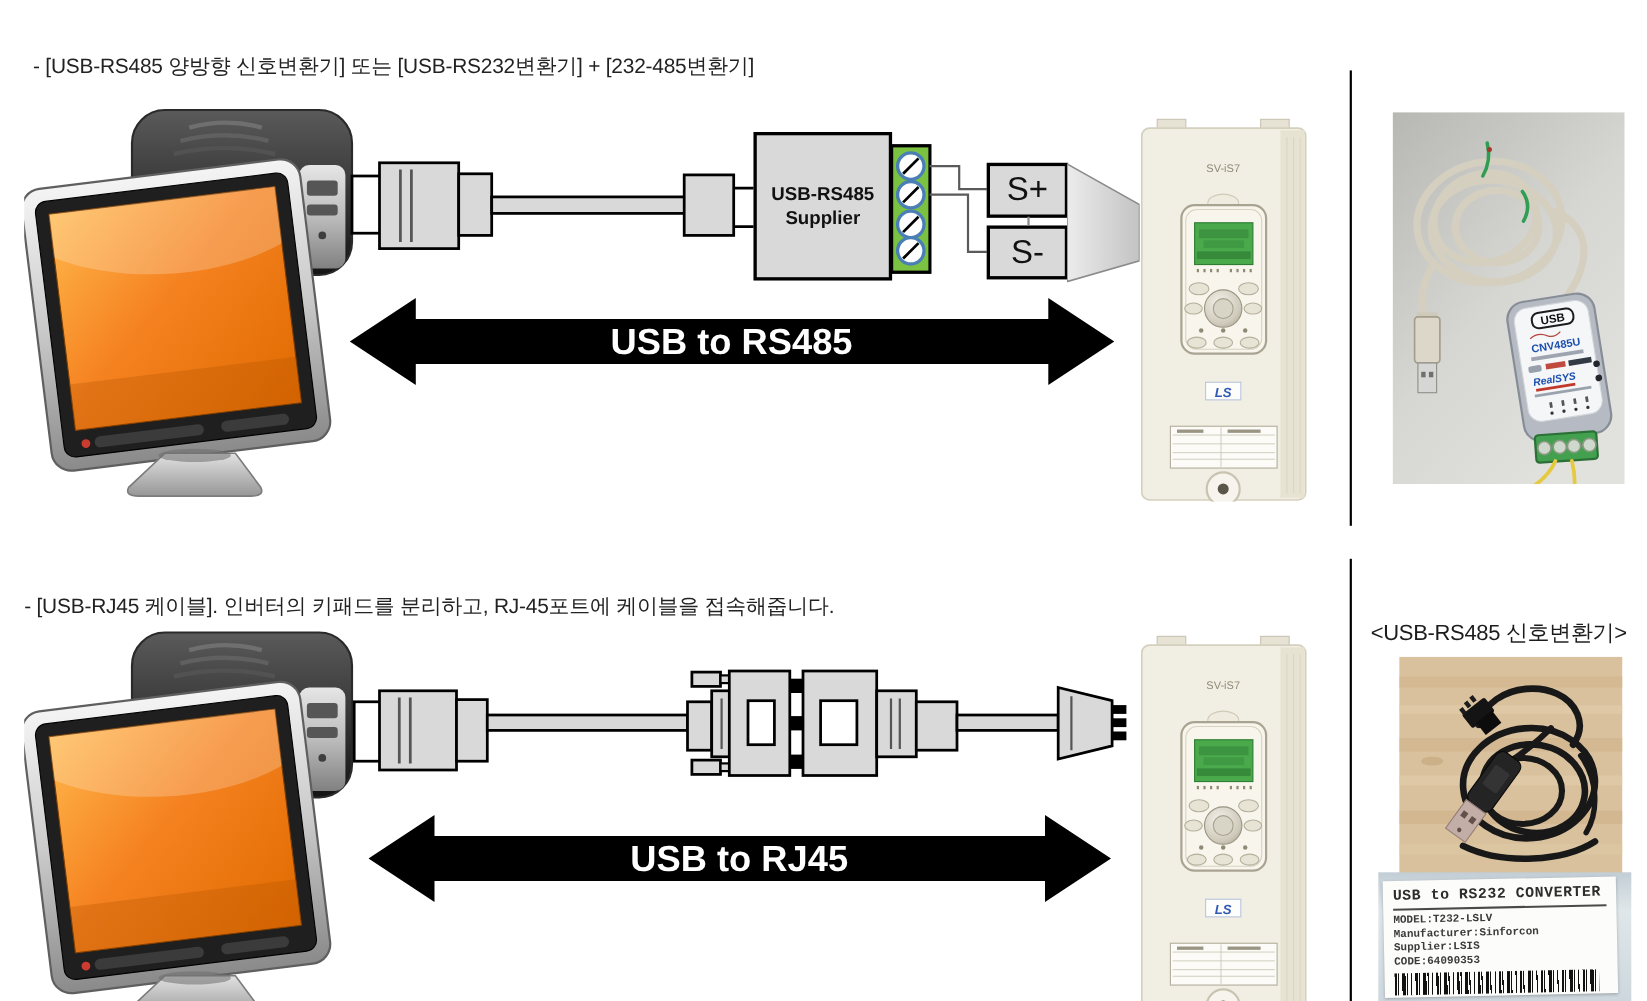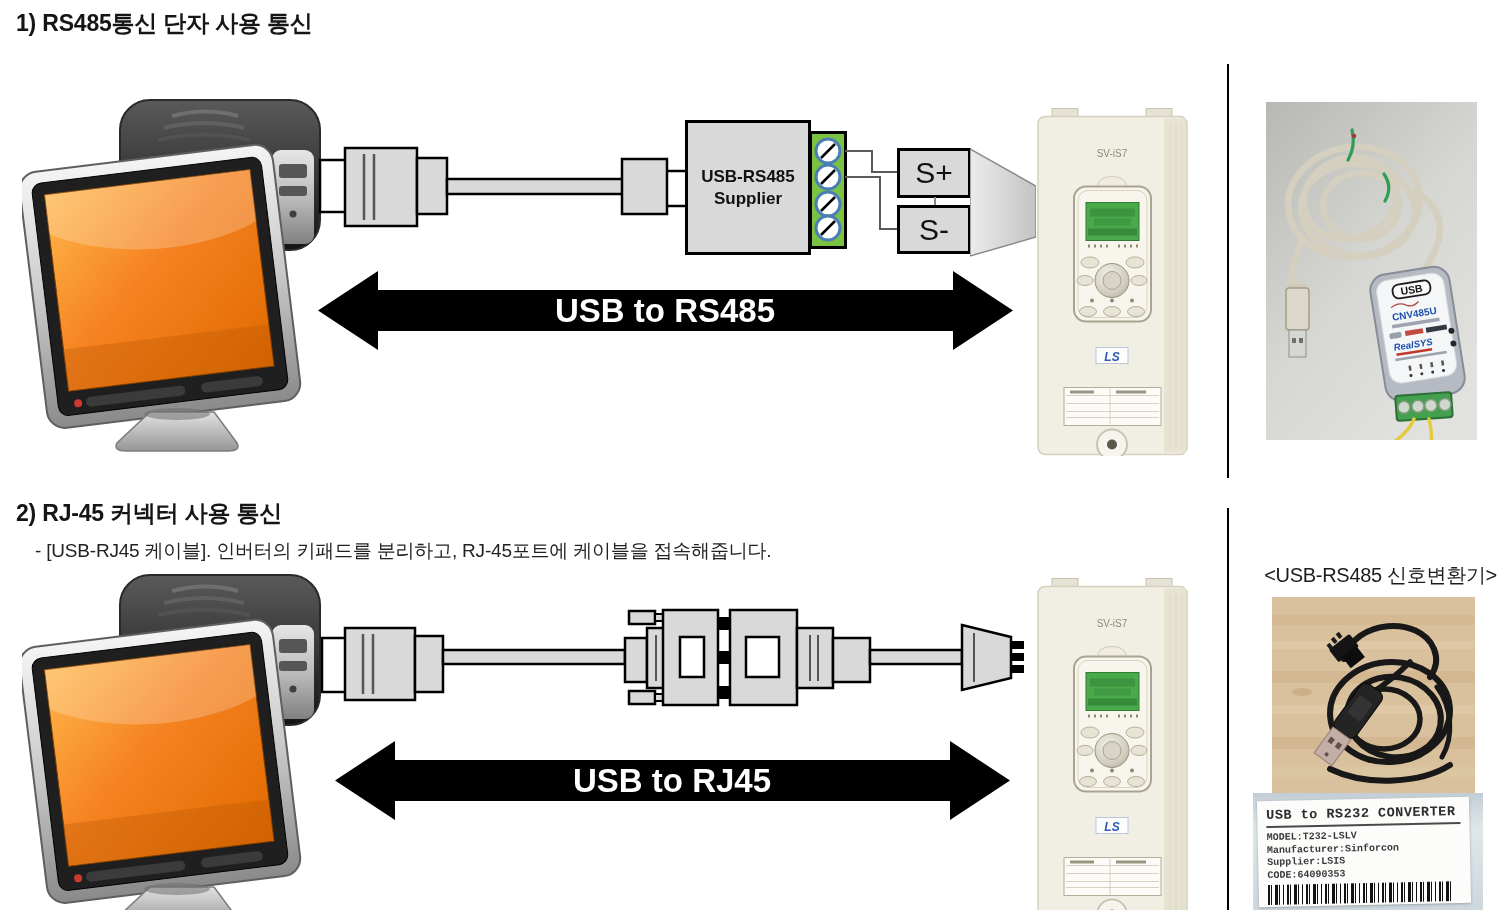--- a/index.html
+++ b/index.html
@@ -7,21 +7,21 @@
         font-family:"Liberation Sans","DejaVu Sans",sans-serif;color:#111;}
   .abs{position:absolute;}
   .sec-title{font-size:23px;font-weight:bold;color:#151515;letter-spacing:-0.2px;}
   .sec-bullet{font-size:19px;color:#222;letter-spacing:-0.2px;}
   .conv-box{background:#d9d9d9;border:3px solid #000;display:flex;flex-direction:column;
             align-items:center;justify-content:center;text-align:right;
             font-weight:bold;font-size:17px;line-height:22px;color:#111;}
   .sbox{background:#d9d9d9;border:3px solid #000;display:flex;align-items:center;justify-content:center;
         font-size:30px;color:#111;}
   .divider{background:#000;}
-  .caption{font-size:20px;color:#1c1c1c;text-align:right;letter-spacing:-0.3px;}
+  .caption{font-size:20px;color:#1c1c1c;text-align:center;letter-spacing:-0.3px;}
   .label-photo{background:linear-gradient(180deg,#c2cdd5 0%,#e0e7ea 30%,#cdd7dd 100%);overflow:hidden;}
   .label-card{position:absolute;left:5px;top:6px;width:212px;height:106px;background:#fcfcfa;
               transform:rotate(-1.2deg);box-shadow:0 1px 3px rgba(0,0,0,.25);
               padding:7px 9px 0 9px;box-sizing:border-box;}
   .label-title{font-family:"Liberation Mono","DejaVu Sans Mono",monospace;font-weight:bold;
                font-size:13.5px;color:#2d2d2d;letter-spacing:.5px;white-space:nowrap;}
   .label-rule{border:0;border-top:2px solid #4a4a4a;margin:3px 0 4px 0;}
   .label-line{font-family:"Liberation Mono","DejaVu Sans Mono",monospace;font-weight:bold;
               font-size:10px;color:#3a3a3a;line-height:12.5px;white-space:nowrap;}
   .barcode{margin-top:3px;height:20px;width:96%;
@@ -139,21 +139,21 @@
         <line x1="36" y1="313" x2="129" y2="313" stroke="#c5c0ae" stroke-width=".7"></line>
         <line x1="80" y1="284" x2="80" y2="320" stroke="#c5c0ae" stroke-width=".7"></line>
         <rect x="40" y="286" width="24" height="3" fill="#9a9582"></rect>
         <rect x="86" y="286" width="30" height="3" fill="#9a9582"></rect>
         <circle cx="82" cy="340" r="15" fill="#f6f4ec" stroke="#c9c4b2" stroke-width="2"></circle>
         <circle cx="82" cy="340" r="5" fill="#5a5648"></circle>
       </g>
     </defs>
   </svg>
 
-  <div class="abs sec-title" style="left:16px;top:8px;">1) RS485통신 단자 사용 통신</div>
+  <div class="abs sec-bullet" style="left:30px;top:47px;">- [USB-RS485 양방향 신호변환기] 또는 [USB-RS232변환기] + [232-485변환기]</div>
 
   <svg class="abs" style="left:22px;top:98px;" width="305" height="358" viewBox="0 0 305 358">
     <use href="#monitor-icon"></use>
   </svg>
 
   <svg class="abs" style="left:318px;top:140px;" width="370" height="95" viewBox="0 0 370 95">
     <rect x="2" y="20" width="33" height="52" fill="#ffffff" stroke="#000" stroke-width="2.5"></rect>
     <rect x="27" y="8" width="72" height="78" fill="#d9d9d9" stroke="#000" stroke-width="2.5"></rect>
     <line x1="46" y1="14" x2="46" y2="80" stroke="#555" stroke-width="2.5"></line>
     <line x1="56" y1="14" x2="56" y2="80" stroke="#555" stroke-width="2.5"></line>
@@ -274,22 +274,21 @@
       </g>
     </g>
     <g fill="none" stroke="#e5c93f" stroke-width="3.4" stroke-linecap="round">
       <path d="M148,317 C140,336 118,348 95,356 C76,362 64,370 62,378"></path>
       <path d="M163,317 C170,345 162,372 150,392 C141,407 138,420 141,433"></path>
     </g>
     <circle cx="62" cy="379" r="2" fill="#4a4a42"></circle>
       <circle cx="141" cy="330" r="0" fill="none"></circle>
   </svg>
 
-  <div class="abs sec-title" style="left:16px;top:498px;">2) RJ-45 커넥터 사용 통신</div>
-  <div class="abs sec-bullet" style="left:35px;top:538px;">- [USB-RJ45 케이블]. 인버터의 키패드를 분리하고, RJ-45포트에 케이블을 접속해줍니다.</div>
+  <div class="abs sec-bullet" style="left:22px;top:538px;">- [USB-RJ45 케이블]. 인버터의 키패드를 분리하고, RJ-45포트에 케이블을 접속해줍니다.</div>
 
   <svg class="abs" style="left:22px;top:573px;" width="305" height="358" viewBox="0 0 305 358">
     <use href="#monitor-icon"></use>
   </svg>
 
   <svg class="abs" style="left:318px;top:605px;" width="708" height="105" viewBox="0 0 708 105">
     <rect x="4" y="33" width="32" height="54" fill="#ffffff" stroke="#000" stroke-width="2.5"></rect>
     <rect x="27" y="23" width="70" height="72" fill="#d9d9d9" stroke="#000" stroke-width="2.5"></rect>
     <line x1="45" y1="29" x2="45" y2="89" stroke="#555" stroke-width="2.5"></line>
     <line x1="55" y1="29" x2="55" y2="89" stroke="#555" stroke-width="2.5"></line>

